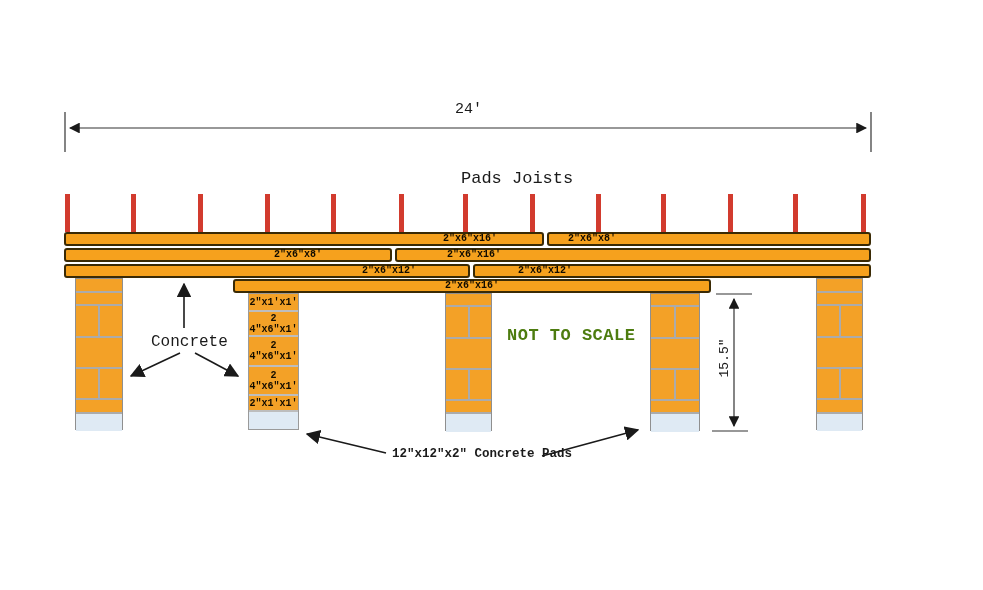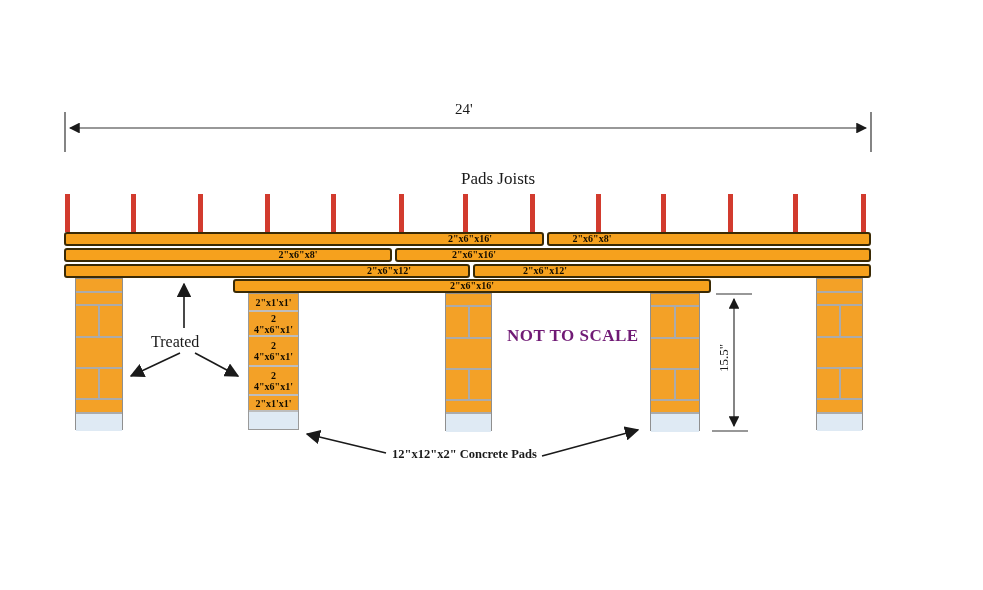--- a/index.html
+++ b/index.html
@@ -1,25 +1,25 @@
 <!DOCTYPE html>
 <html><head>
 <meta charset="utf-8">
 <style>
   html,body{margin:0;padding:0;background:#fff;}
   #stage{
     position:relative;width:881px;height:590px;background:#ffffff;overflow:hidden;
-    font-family:Liberation Serif, serif;color:#111;
+    font-family:Liberation Mono, monospace;color:#111;
   }
   
   .lbl{position:absolute;white-space:nowrap;color:#1a1a1a;}
   .lbl.dim24{font-size:15px;}
   .lbl.floorjoists{font-size:17px;}
   .lbl.treated{font-size:16px;}
-  .lbl.nts{font-size:17px;font-weight:600;letter-spacing:.5px;color:#701a75;}
+  .lbl.nts{font-size:17px;font-weight:600;letter-spacing:.5px;color:#4d7c0f;}
   .lbl.pads{font-size:12.5px;font-weight:bold;}
   .lbl.rot{font-size:13px;transform:translate(-50%,-50%) rotate(-90deg);transform-origin:center;}
   
   .joist{position:absolute;top:194px;width:5px;height:38px;background:#d23b2e;}
   
   .beam{
     position:absolute;height:10px;background:#f6a11d;
     border:2px solid #3a2a05;border-radius:3px;
   }
   .beam .blabel{
@@ -48,21 +48,21 @@
   svg.overlay{position:absolute;left:0;top:0;z-index:6;pointer-events:none;}
   .lbl{z-index:8;}
 </style>
 </head>
 <body>
 
 <div id="stage">
 
   <div class="lbl dim24" style="left:455px;top:101px;">24'</div>
   <div class="lbl floorjoists" style="left:461px;top:169px;">Pads Joists</div>
-  <div class="lbl treated" style="left:151px;top:333px;">Treated</div>
+  <div class="lbl treated" style="left:151px;top:333px;">Concrete</div>
   <div class="lbl nts" style="left:507px;top:326px;">NOT TO SCALE</div>
   <div class="lbl pads" style="left:392px;top:447px;">12"x12"x2" Concrete Pads</div>
   <div class="lbl rot" style="left:724px;top:358px;">15.5"</div>
   <div class="lbl rot" style="left:890px;top:352px;">17 "</div>
 
   <div class="joist" style="left:65px"></div>
   <div class="joist" style="left:131px"></div>
   <div class="joist" style="left:198px"></div>
   <div class="joist" style="left:265px"></div>
   <div class="joist" style="left:331px"></div>

